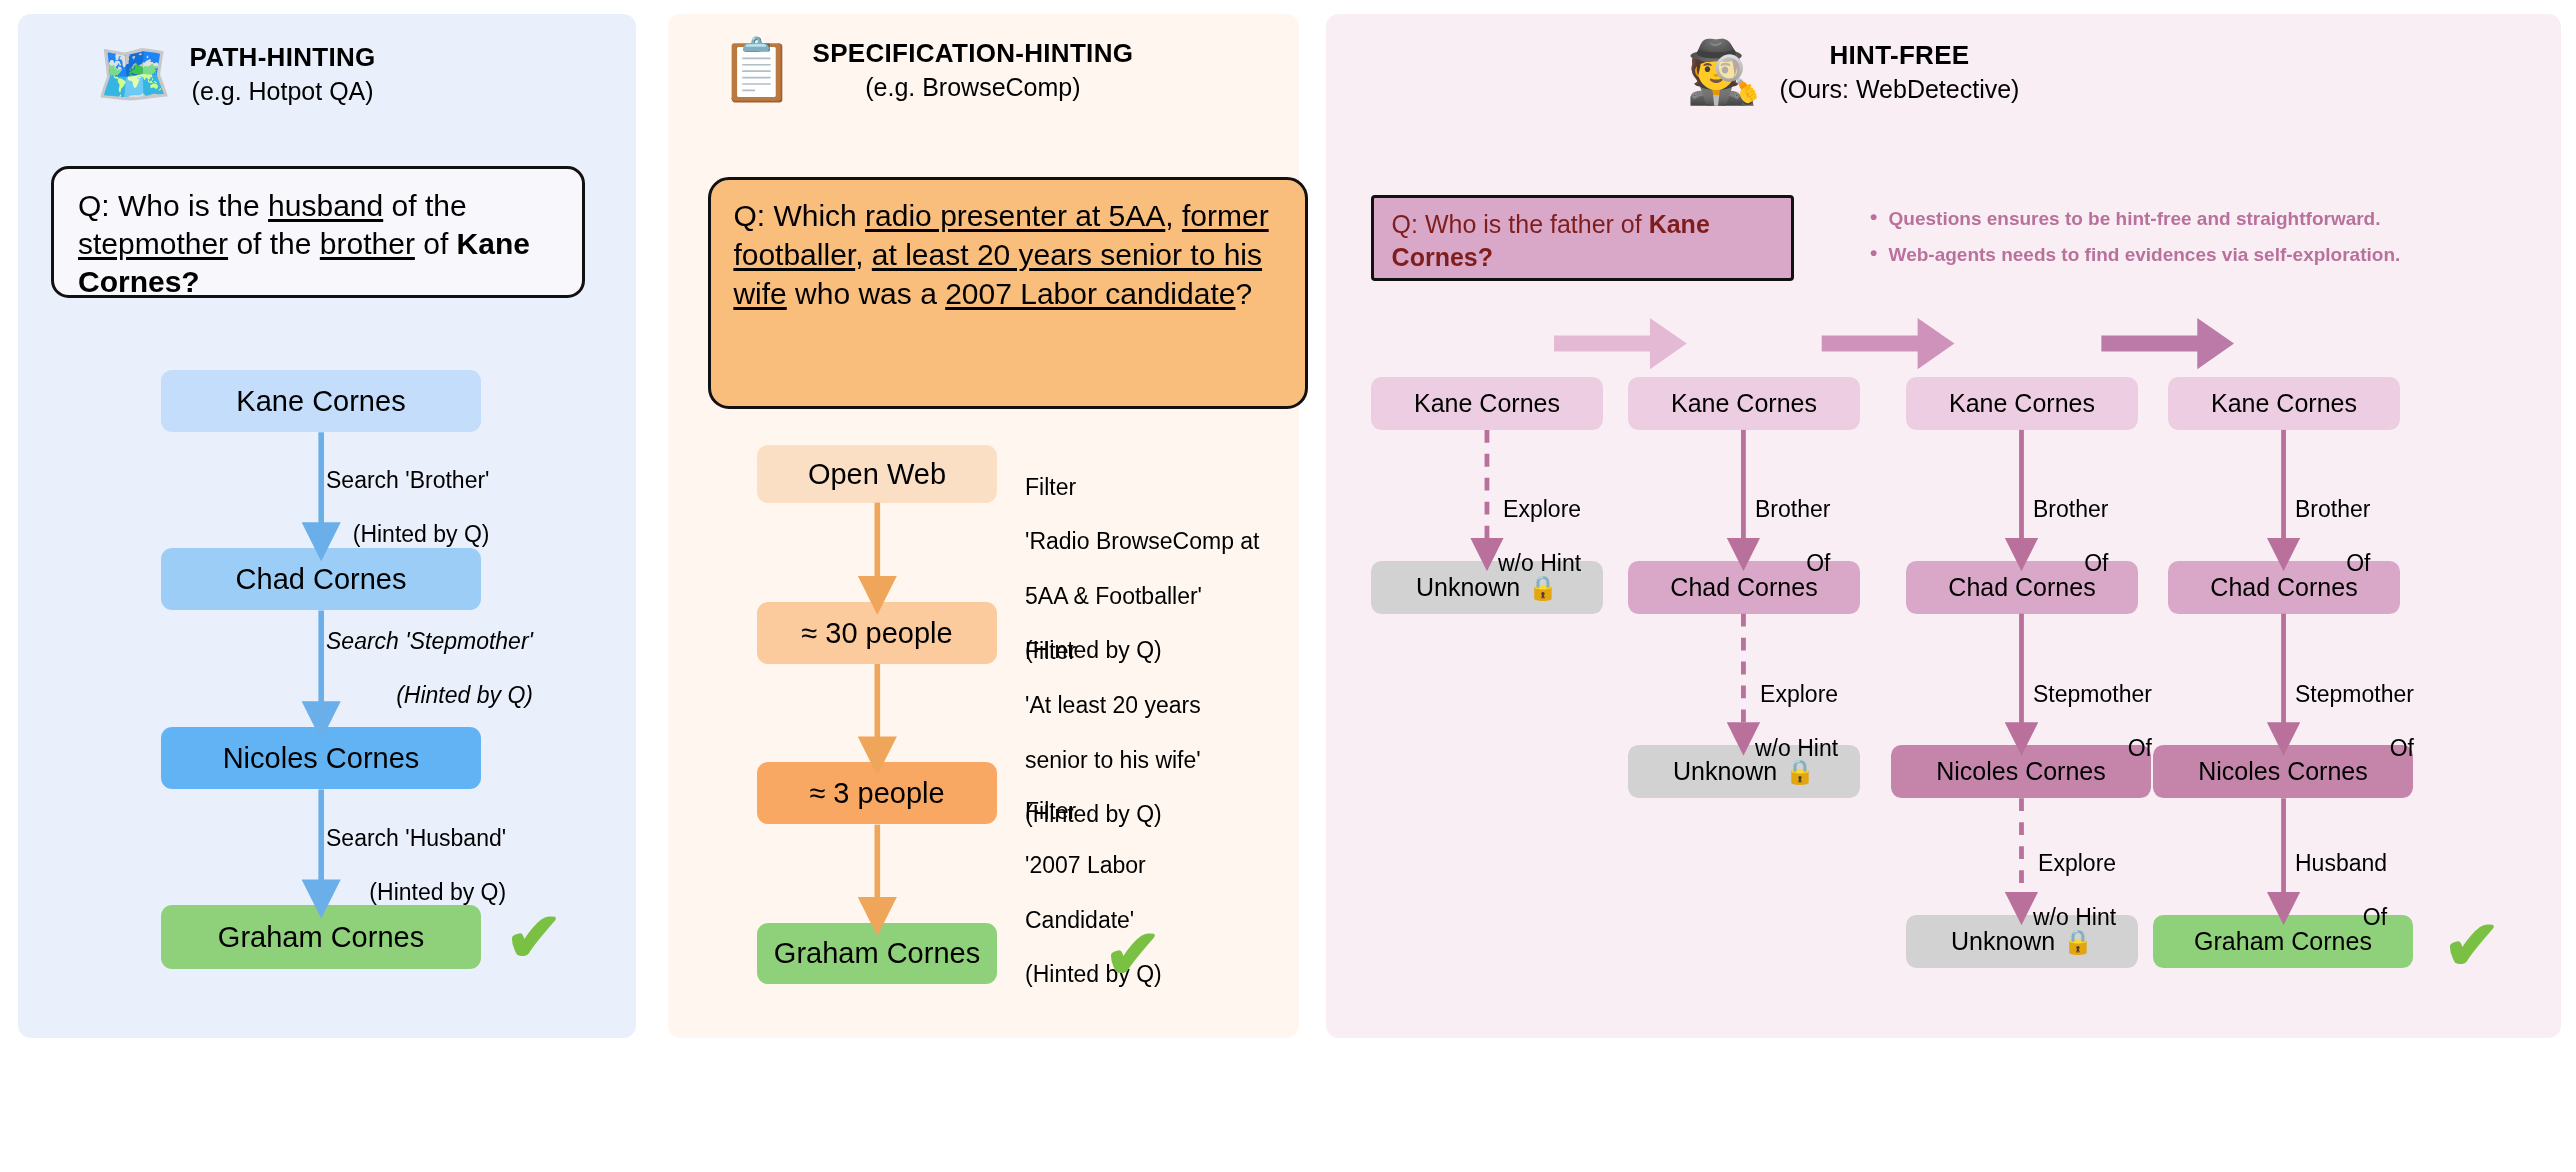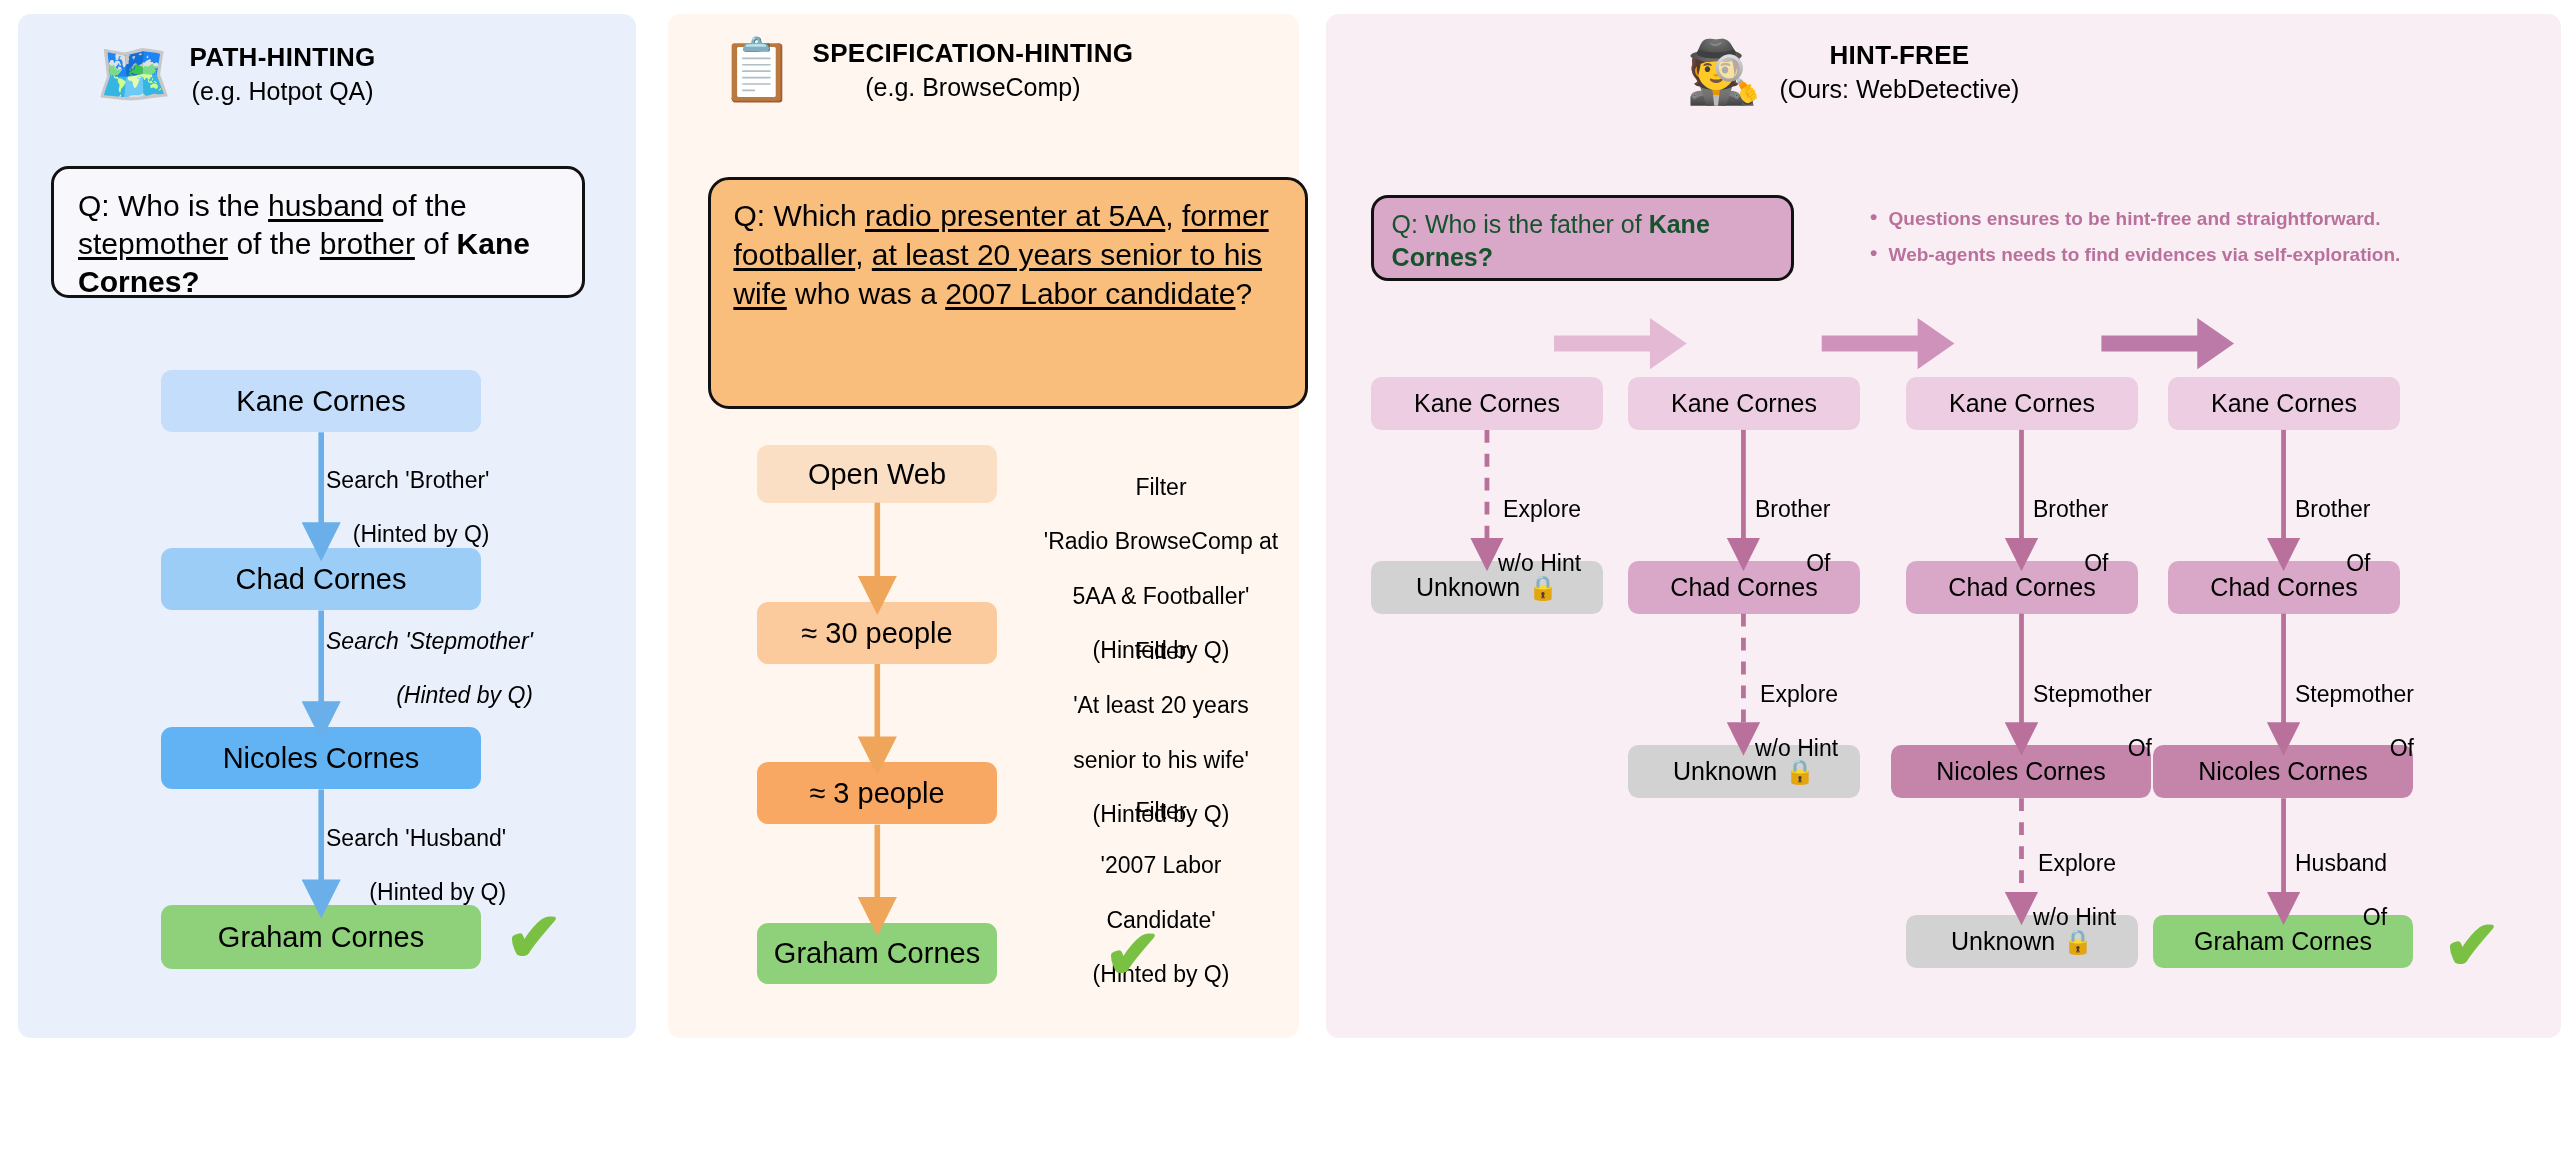--- a/index.html
+++ b/index.html
@@ -15,37 +15,37 @@
   .phead .emoji{font-size:61px;line-height:1;filter:none;}
   .phead .titles{display:flex;flex-direction:column;align-items:center;}
   .phead .t1{font-size:26px;font-weight:bold;color:#000;letter-spacing:0.3px;white-space:nowrap;}
   .phead .t2{font-size:25px;color:#000;white-space:nowrap;margin-top:4px;}
 
   .qbox{position:absolute;box-sizing:border-box;}
   #q-path{left:51px;top:166px;width:534px;height:132px;background:#f8f8fc;border:3.2px solid #111;border-radius:17.6px;
           padding:17.6px 24px;font-size:30px;line-height:1.28;color:#000;}
   #q-spec{left:708px;top:177px;width:600px;height:232px;background:#f9bd7c;border:3.2px solid #111;border-radius:21px;
           padding:16px 22.4px;font-size:30px;line-height:1.3;color:#000;}
-  #q-hint{left:1371px;top:195px;width:423px;height:86px;background:#d9a7c7;border:3.2px solid #111;border-radius:17px;
-          padding:9.6px 17.6px;font-size:25px;line-height:1.32;color:#14532d;}
+  #q-hint{left:1371px;top:195px;width:423px;height:86px;background:#d9a7c7;border:3.2px solid #111;border-radius:4px;
+          padding:9.6px 17.6px;font-size:25px;line-height:1.32;color:#7f1d1d;}
   .u{text-decoration:underline;text-underline-offset:3.2px;}
   .b{font-weight:bold;}
 
   .bullets{position:absolute;left:1870px;top:201px;width:663px;color:#b9719c;font-size:19px;font-weight:bold;line-height:1.9;}
   .bullets .row{display:flex;align-items:flex-start;gap:11.2px;}
   .bullets .dot{font-size:21px;line-height:1.5;}
 
   .node{position:absolute;box-sizing:border-box;border-radius:11.2px;display:flex;align-items:center;justify-content:center;
         font-size:29px;color:#000;text-align:center;}
   .node.small{font-size:25px;border-radius:10.4px;}
 
   svg.lay{position:absolute;left:0;top:0;width:2576px;height:1173px;pointer-events:none;}
 
   .elbl{position:absolute;font-size:23px;line-height:1.18;color:#000;text-align:right;white-space:pre-line;}
-  .elbl.c{text-align:center;}
+  .elbl.c{text-align:left;}
   .check{position:absolute;color:#7ac043;font-size:69px;line-height:1;font-weight:bold;}
   .lock{font-size:24px;margin-left:8px;}
 </style>
 </head>
 <body>
 
 <div class="stage">
 
   <div class="panel" id="panel-path"></div>
 

